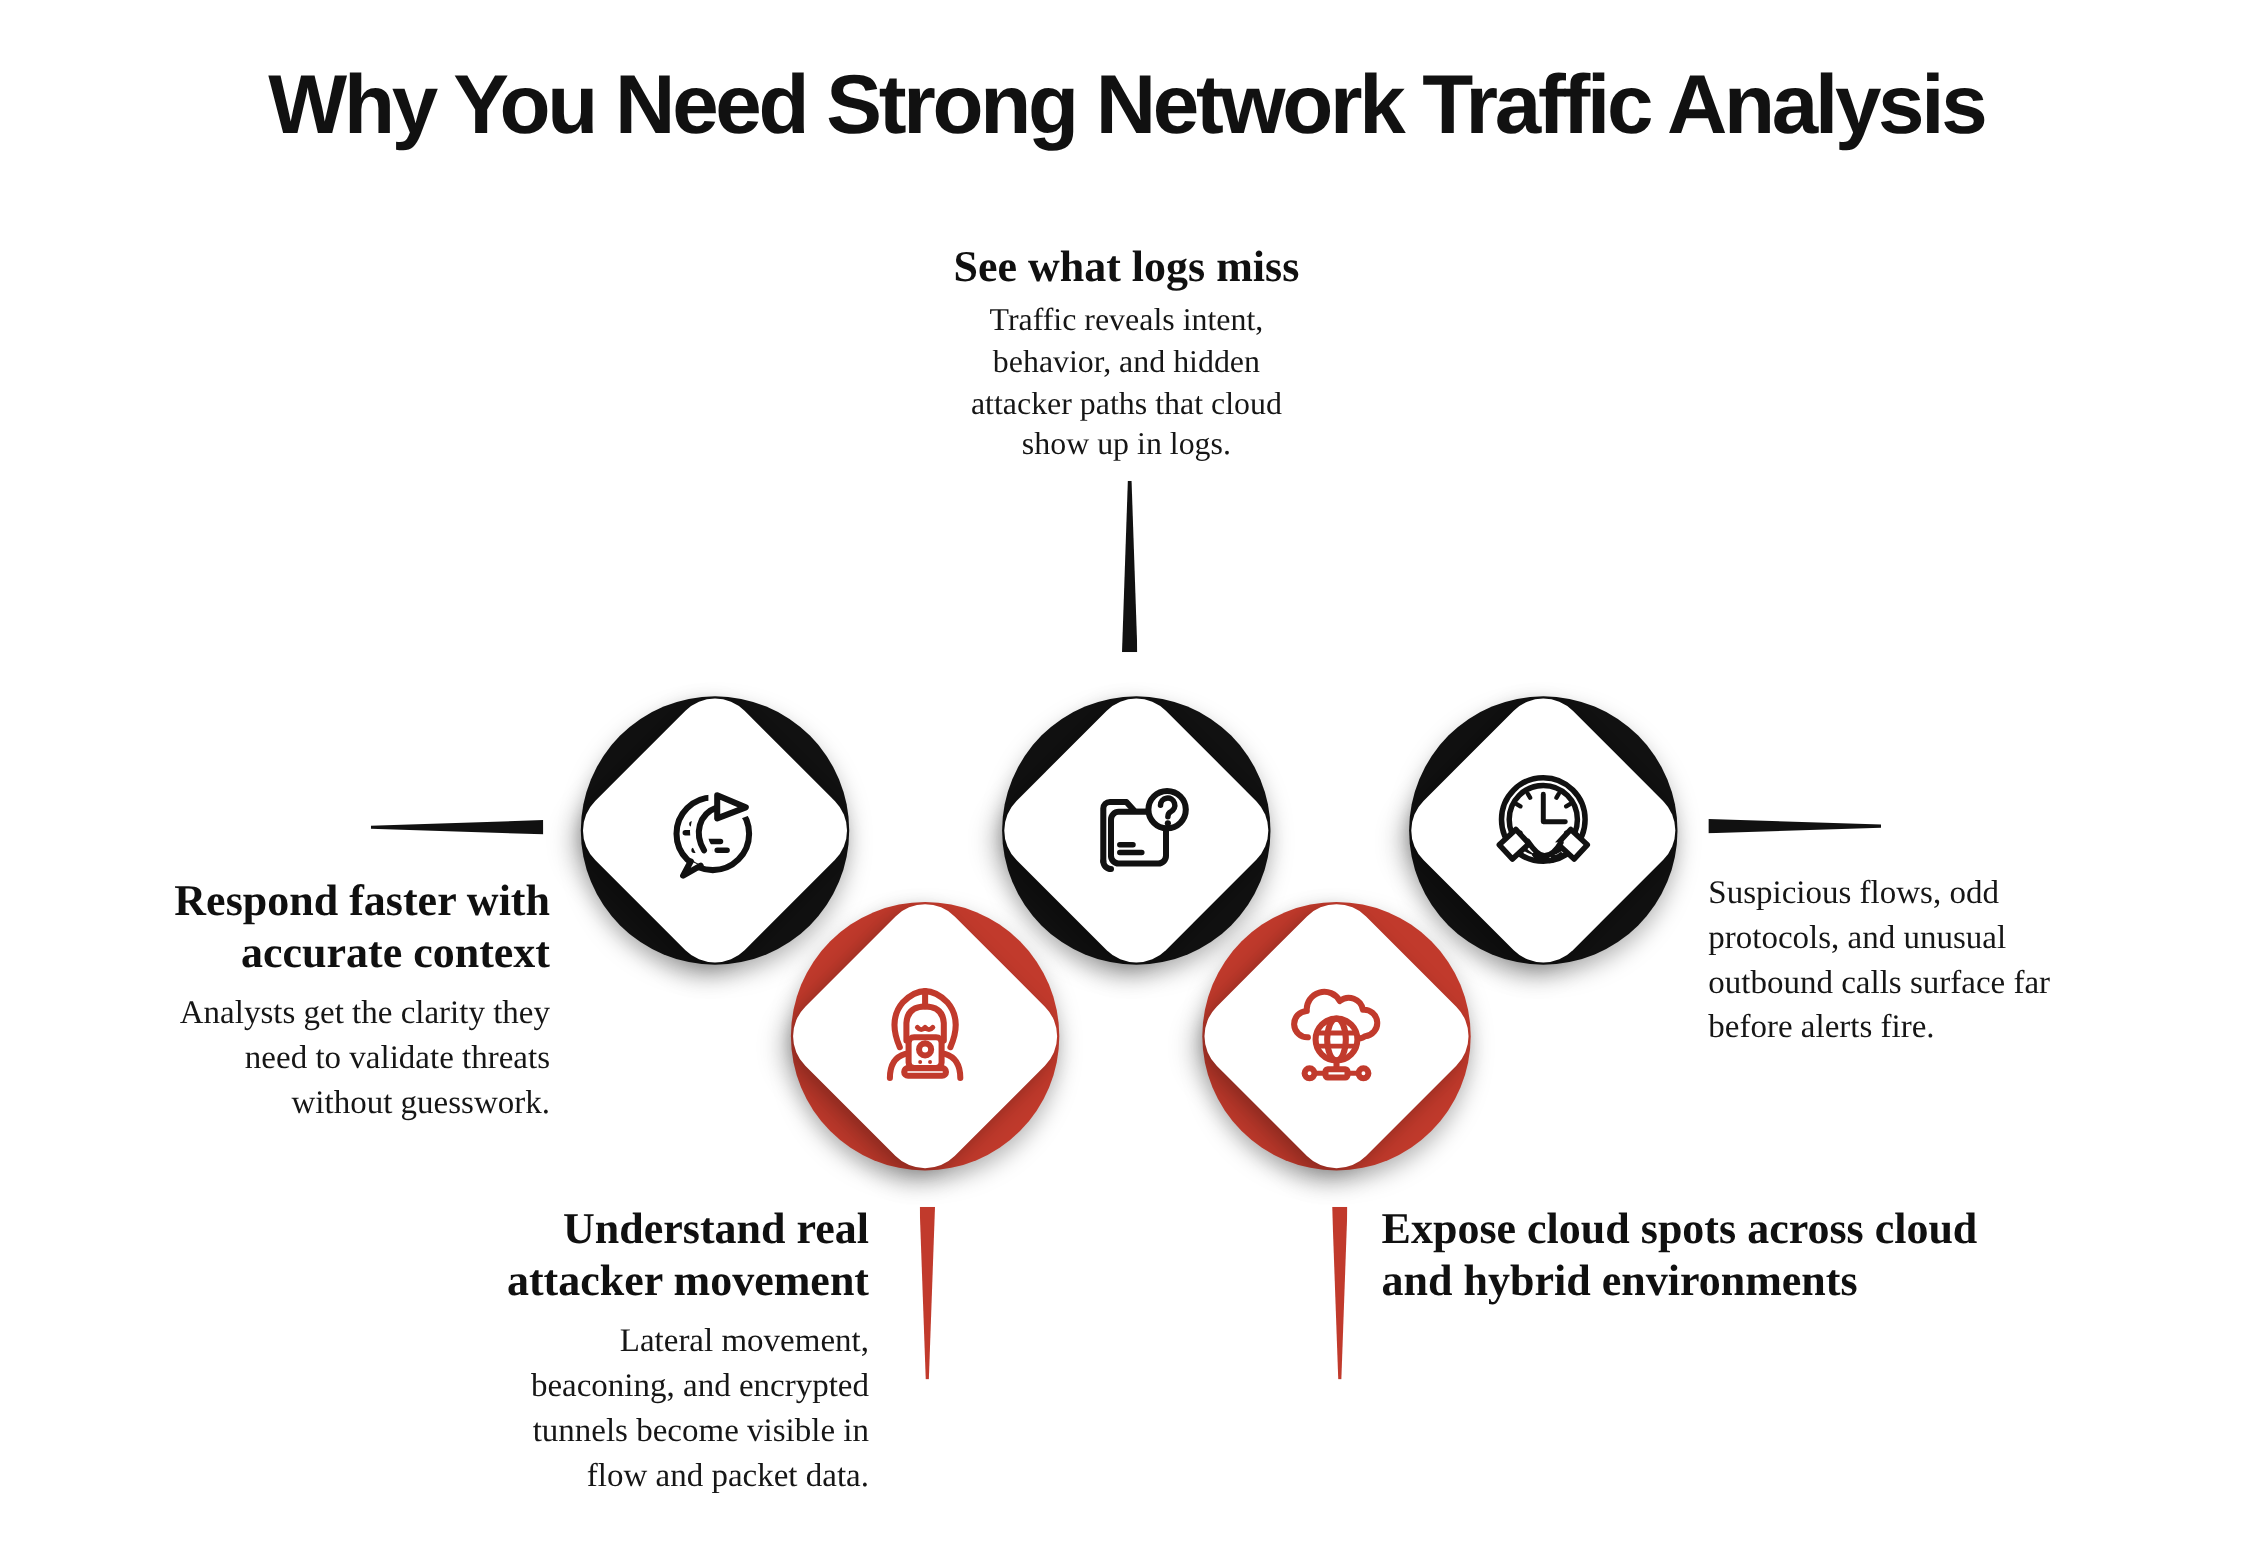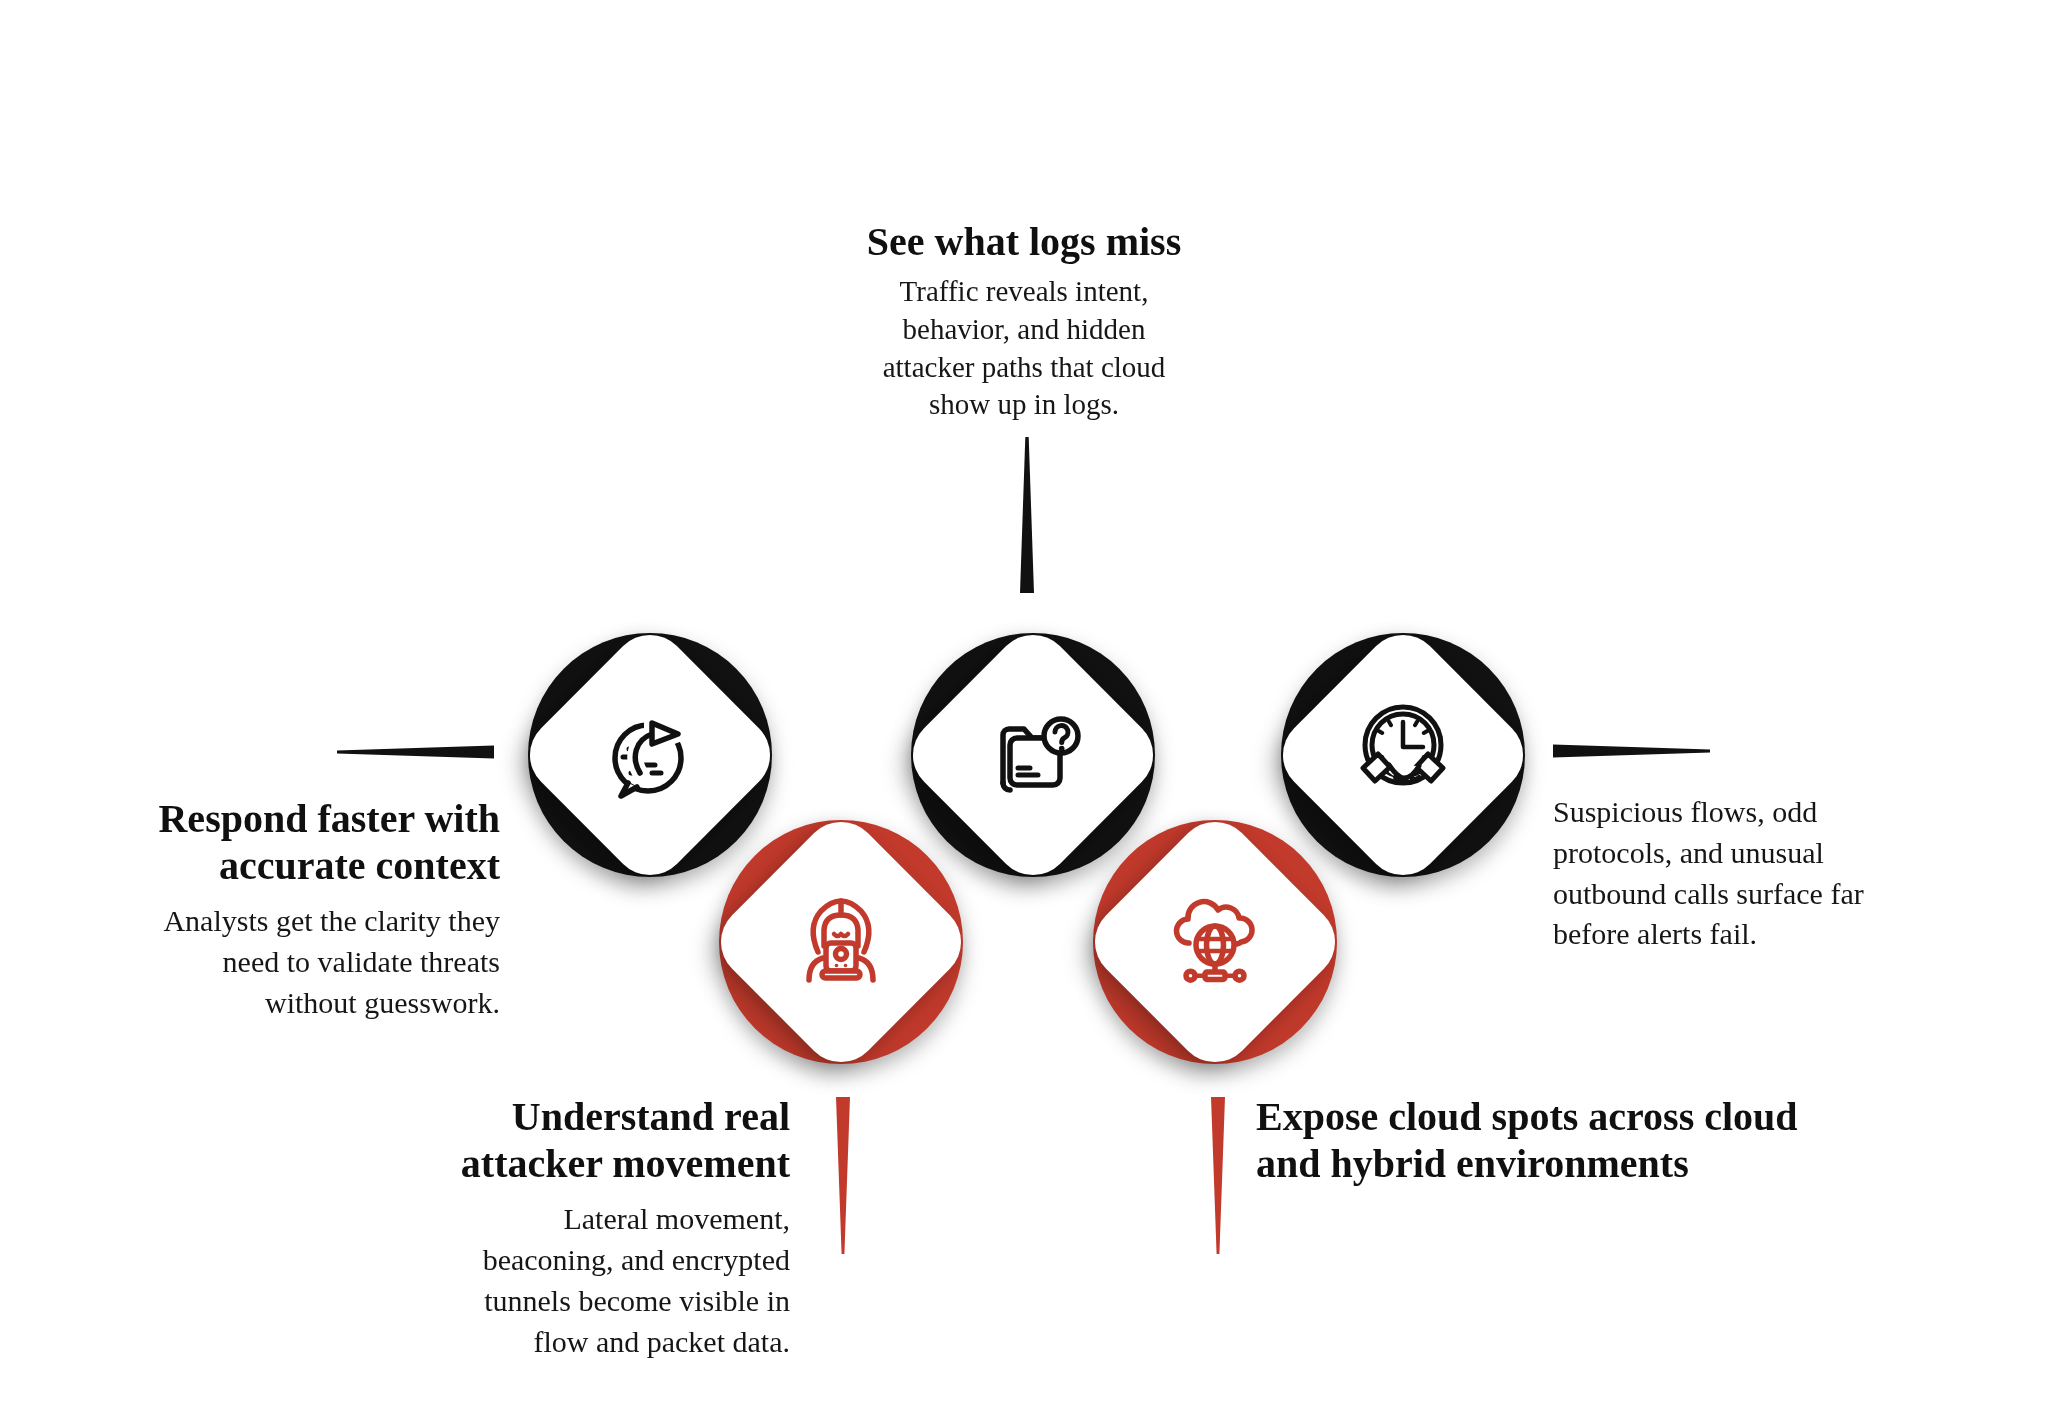--- a/index.html
+++ b/index.html
@@ -47,20 +47,21 @@
   .conn-bl{left:836px;top:1097px;width:14px;height:157px;clip-path:polygon(0 0,100% 0,60% 100%,40% 100%);}
   .conn-br{left:1211px;top:1097px;width:14px;height:157px;clip-path:polygon(0 0,100% 0,60% 100%,40% 100%);}
   
   .icon *{vector-effect:non-scaling-stroke;}
 </style>
 </head>
 <body>
 
 <div class="stage">
 
+  <h1 class="title">Why You Need Strong Network Traffic Analysis</h1>
 
   <section class="tblock top-center">
     <h2 class="h">See what logs miss</h2>
     <p class="b">Traffic reveals intent,
 behavior, and hidden
 attacker paths that cloud
 show up in logs.</p>
   </section>
 
   <section class="tblock mid-left">
@@ -68,21 +69,21 @@
 accurate context</h2>
     <p class="b">Analysts get the clarity they
 need to validate threats
 without guesswork.</p>
   </section>
 
   <section class="tblock mid-right">
     <p class="b">Suspicious flows, odd
 protocols, and unusual
 outbound calls surface far
-before alerts fail.</p>
+before alerts fire.</p>
   </section>
 
   <section class="tblock bot-left">
     <h2 class="h">Understand real
 attacker movement</h2>
     <p class="b">Lateral movement,
 beaconing, and encrypted
 tunnels become visible in
 flow and packet data.</p>
   </section>

